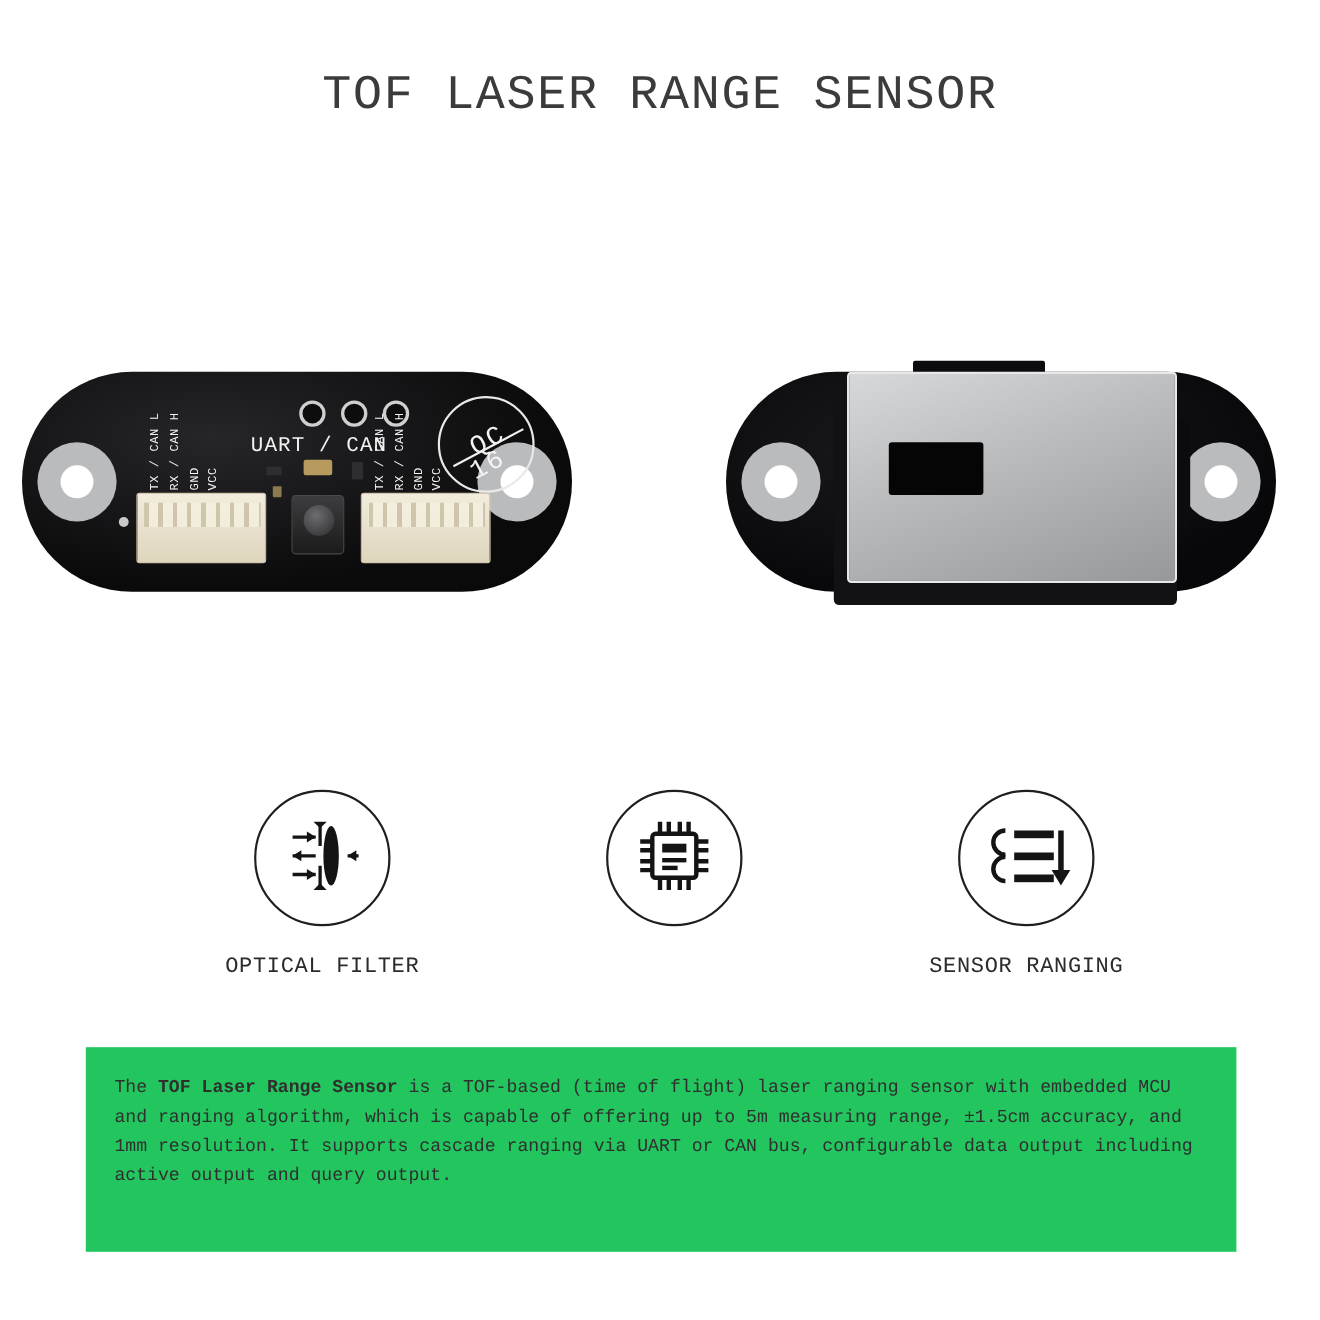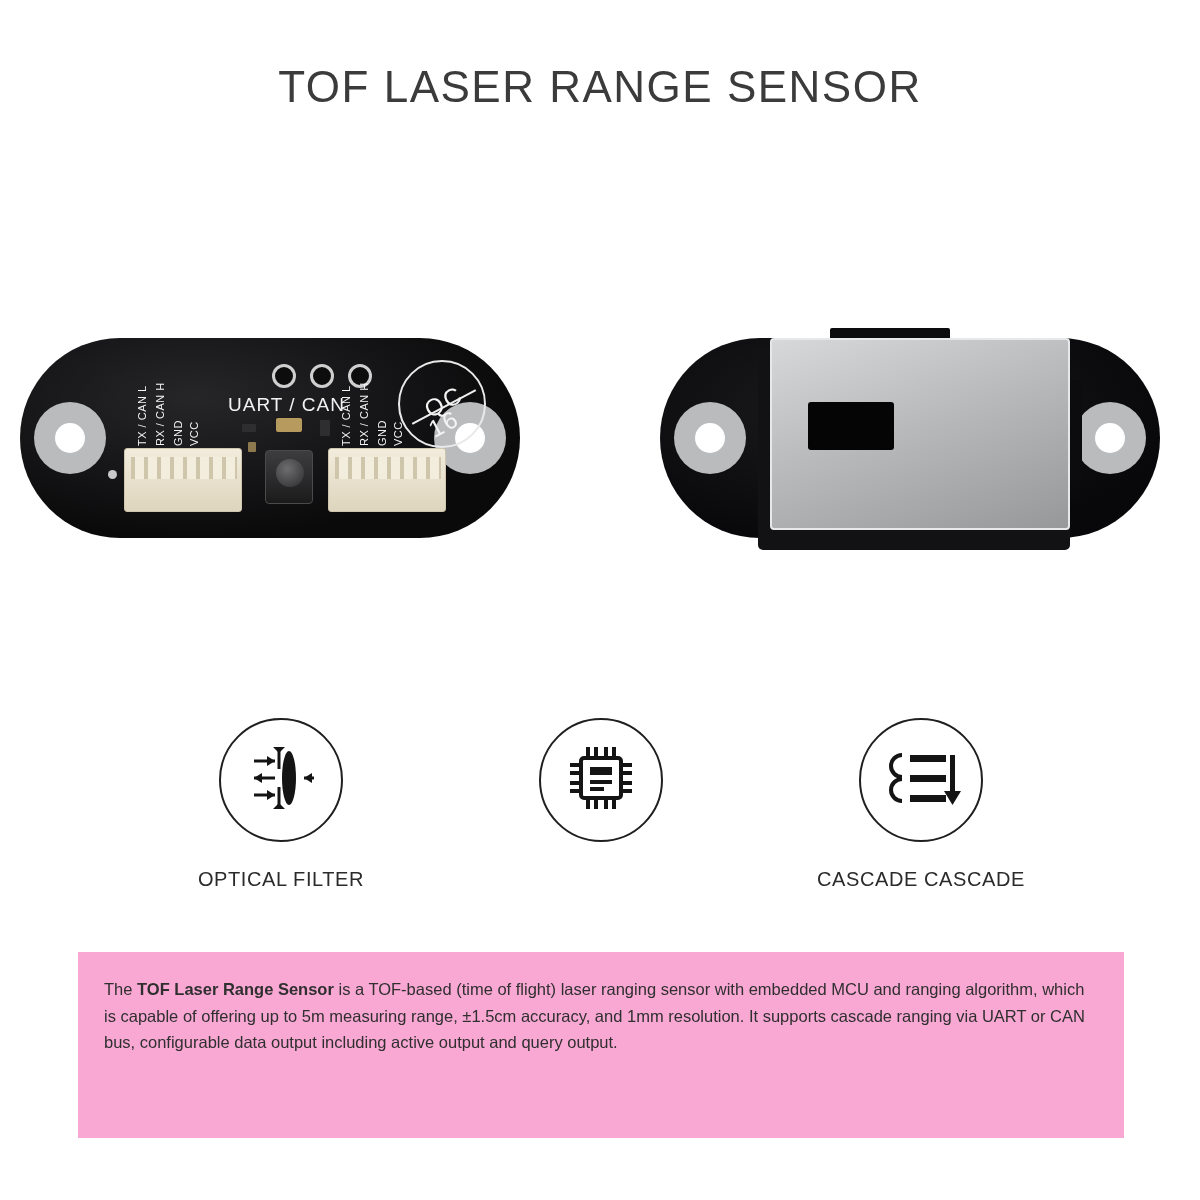--- a/index.html
+++ b/index.html
@@ -4,21 +4,21 @@
 <style>
   * { box-sizing: border-box; }
   html, body {
     margin: 0; padding: 0;
     width: 1200px; height: 1200px;
     background: #ffffff;
     font-family: "Liberation Sans", sans-serif;
     color: #231f20;
     overflow: hidden;
   }
-  .page { position: relative; width: 1200px; height: 1200px; }
+  .page { position: relative; width: 1200px; height: 1200px; font-family: Liberation Mono, monospace; }
 
   
   .title {
     position: absolute;
     top: 62px; left: 0; width: 1200px;
     text-align: center;
     font-size: 44px;
     letter-spacing: 1.5px;
     font-weight: 400;
     color: #3b3b3b;
@@ -231,21 +231,21 @@
     background: #0c0c0e;
     border-radius: 2px;
   }
   .tab.top { left: 170px; top: 8px; width: 120px; height: 18px; }
   .tab.bot { left: 170px; top: 206px; width: 130px; height: 22px; }
   .tab.rt  { left: 400px; top: 60px; width: 22px; height: 100px; }
 
   
   .features {
     position: absolute;
-    top: 718px; left: 1px; width: 1068px; height: 200px;
+    top: 718px; left: 13px; width: 1068px; height: 200px;
   }
   .feature {
     position: absolute;
     top: 0;
     width: 320px;
     text-align: center;
   }
   .feature.f1 { left: 120px; }
   .feature.f2 { left: 440px; }
   .feature.f3 { left: 760px; }
@@ -261,21 +261,21 @@
     font-size: 20px;
     letter-spacing: .6px;
     color: #2b2b2b;
   }
 
   
   .desc {
     position: absolute;
     left: 78px; top: 952px;
     width: 1046px; height: 186px;
-    background: #f9a8d4;
+    background: #22c55e;
     padding: 24px 26px 20px 26px;
   }
   .desc p {
     margin: 0 0 18px 0;
     font-size: 16.5px;
     line-height: 1.62;
     color: #2f2f2f;
   }
   .desc p:last-child { margin-bottom: 0; }
   .desc b { font-weight: bold; }
@@ -438,21 +438,21 @@
             <rect x="30" y="16" width="36" height="7" fill="#141414"></rect>
             <rect x="30" y="36" width="36" height="7" fill="#141414"></rect>
             <rect x="30" y="56" width="36" height="7" fill="#141414"></rect>
             <g fill="#141414">
               <rect x="70" y="16" width="5" height="38"></rect>
               <polygon points="72.5,66 64,52 81,52"></polygon>
             </g>
           </svg>
         </span>
       </div>
-      <div class="feature-label">CASCADE CASCADE</div>
+      <div class="feature-label">SENSOR RANGING</div>
     </div>
 
   </div>
 
   <div class="desc">
     <p><span>The </span><b>TOF Laser Range Sensor</b><span> is a TOF-based (time of flight) laser ranging sensor with embedded MCU and ranging algorithm, which is capable of offering up to 5m measuring range, ±1.5cm accuracy, and 1mm resolution. It supports cascade ranging via UART or CAN bus, configurable data output including active output and query output.</span></p>
   </div>
 
 </div>
 

